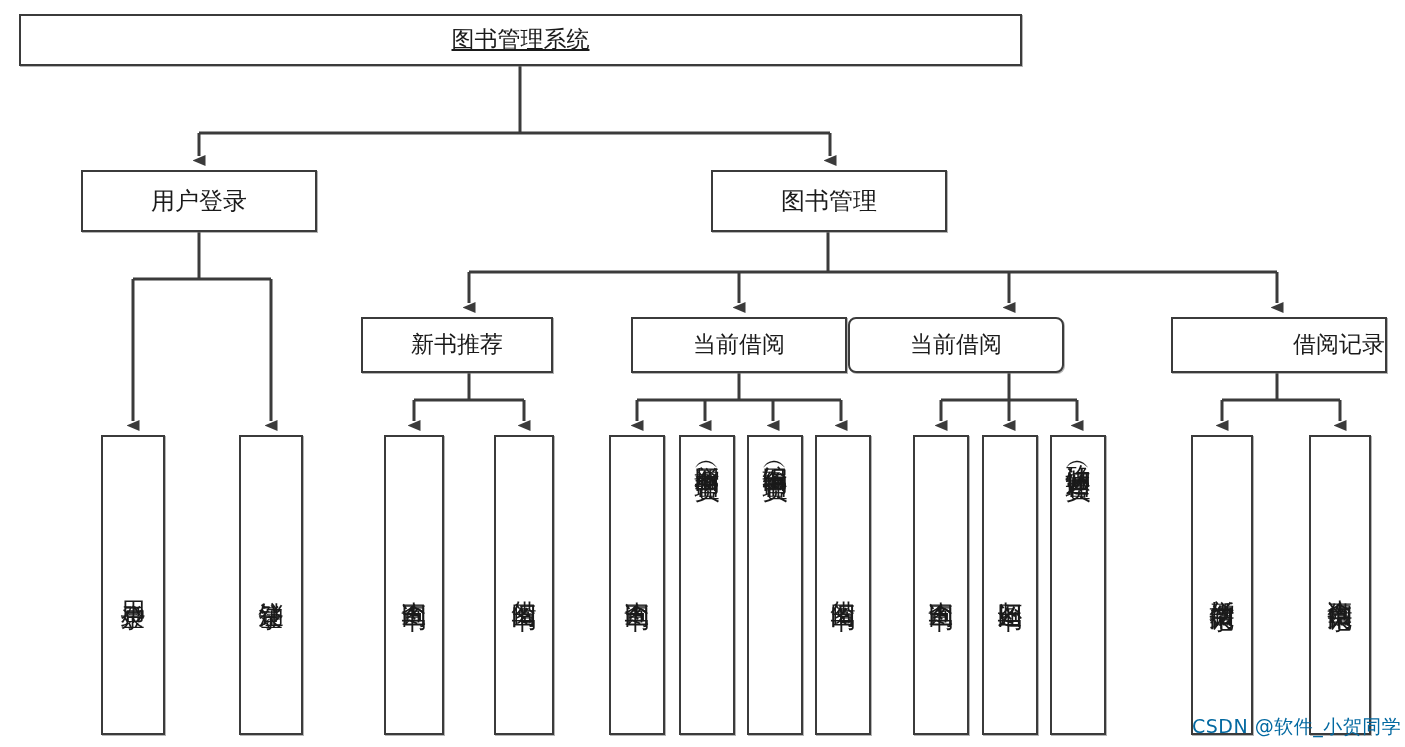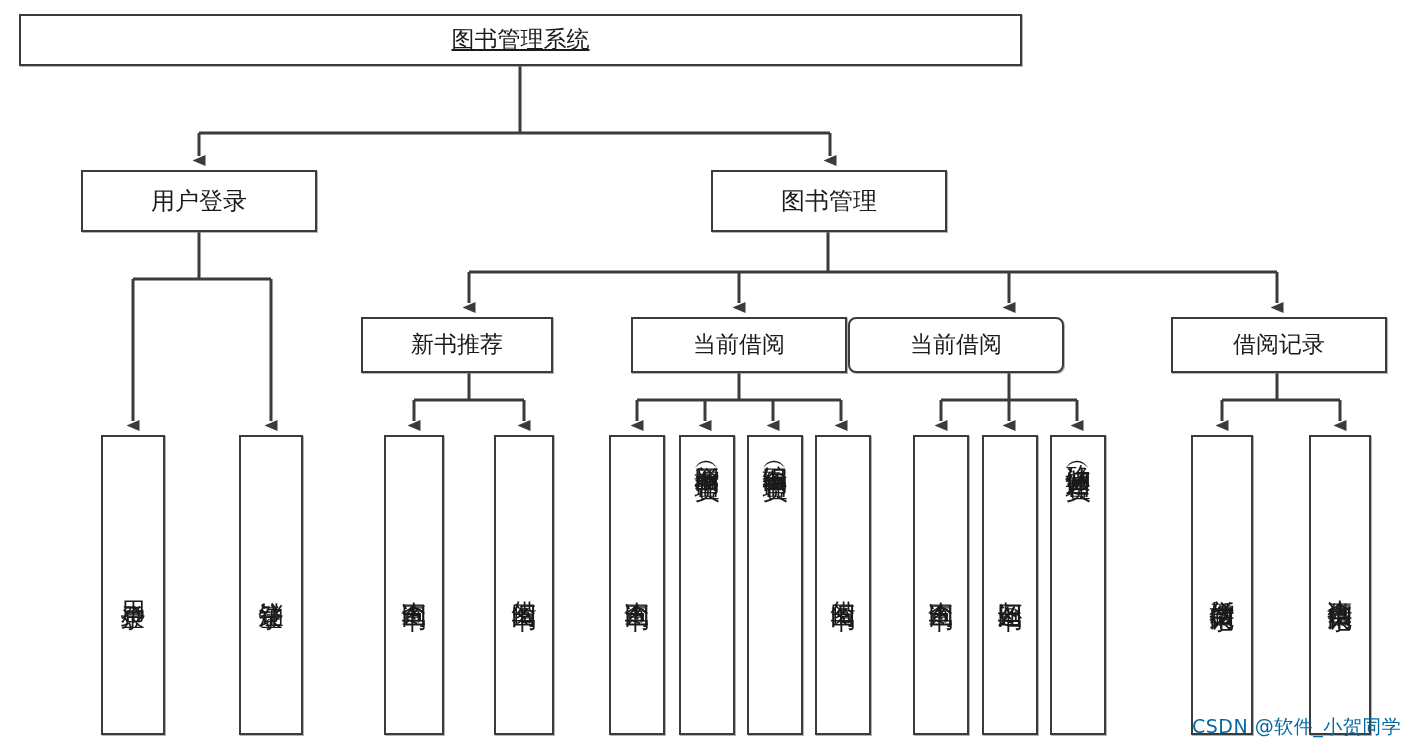--- a/index.html
+++ b/index.html
@@ -142,21 +142,21 @@
 
   <div class="node node-l3" style="left:361px; top:317px; width:192px; height:56px;">
     <span class="label">新书推荐</span>
   </div>
   <div class="node node-l3" style="left:631px; top:317px; width:216px; height:56px;">
     <span class="label">当前借阅</span>
   </div>
   <div class="node node-l3" style="left:848px; top:317px; width:216px; height:56px;border-radius:8px;">
     <span class="label">当前借阅</span>
   </div>
-  <div class="node node-l3" style="left:1171px; top:317px; width:216px; height:56px;">
+  <div class="node node-l3" style="left:1171px; top:317px; width:216px; height:56px;justify-content:flex-end;">
     <span class="label">借阅记录</span>
   </div>
 
   <div class="node node-leaf leaf-mid" style="left:101px; top:435px; width:64px; height:300px;">
     <span class="label">用户登录</span>
   </div>
   <div class="node node-leaf leaf-mid" style="left:239px; top:435px; width:64px; height:300px;">
     <span class="label">注销登录</span>
   </div>
 

